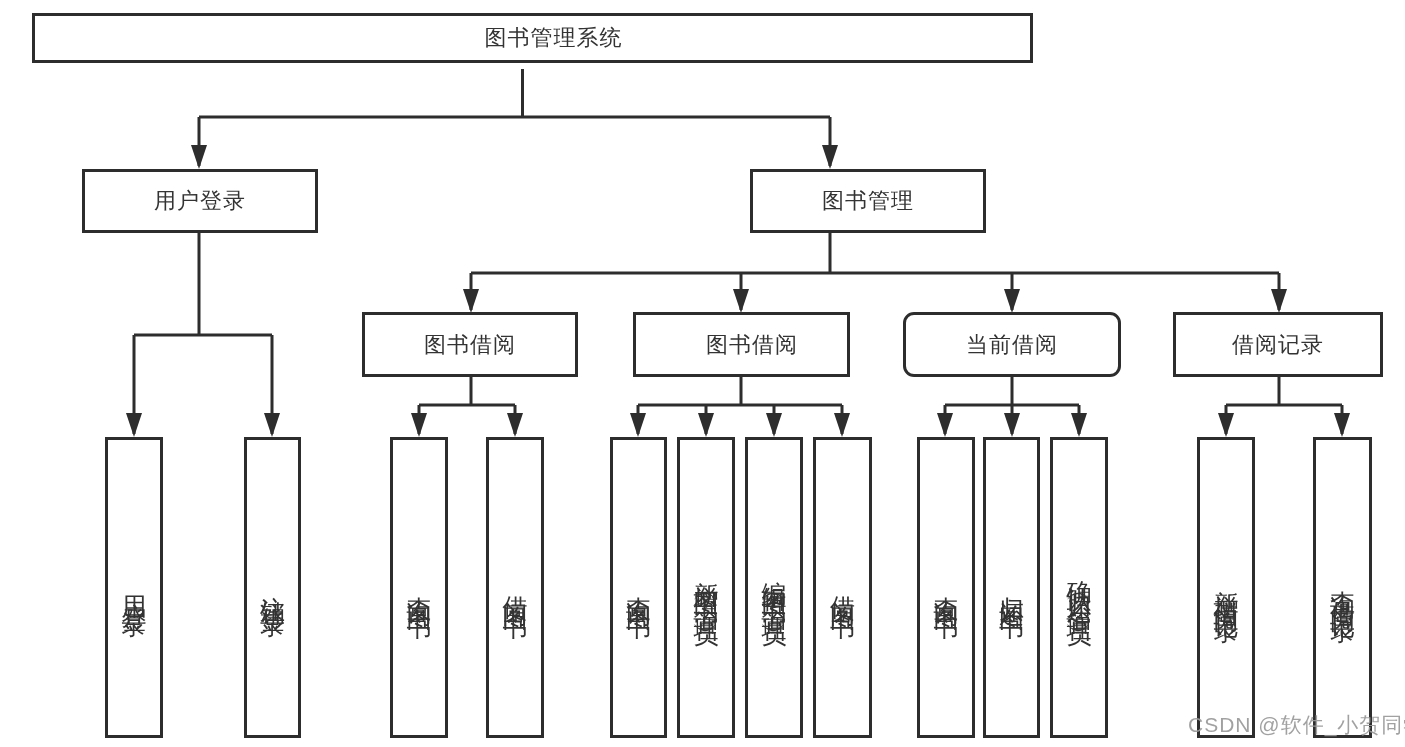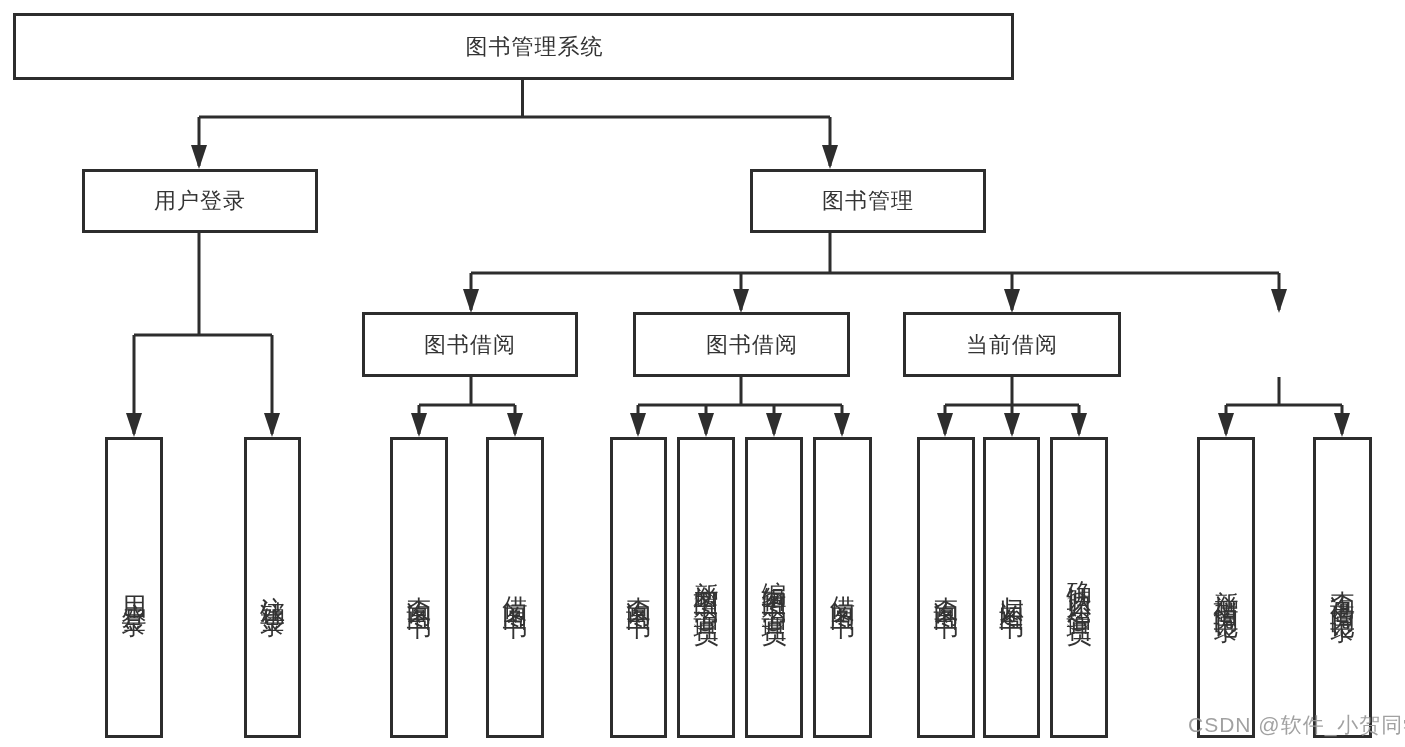--- a/index.html
+++ b/index.html
@@ -98,39 +98,42 @@
       <polygon points="766,413 782,413 774,437"></polygon>
       <polygon points="834,413 850,413 842,437"></polygon>
       <polygon points="937,413 953,413 945,437"></polygon>
       <polygon points="1004,413 1020,413 1012,437"></polygon>
       <polygon points="1071,413 1087,413 1079,437"></polygon>
       <polygon points="1218,413 1234,413 1226,437"></polygon>
       <polygon points="1334,413 1350,413 1342,437"></polygon>
     </g>
   </svg>
 
-  <div class="node hnode" style="left:13px;top:13px;width:1001px;height:67px;padding-left:42px;">
+  <div class="node hnode" style="left:32px;top:13px;width:1001px;height:50px;padding-left:42px;">
     <span>图书管理系统</span>
   </div>
 
   <div class="node hnode" style="left:82px;top:169px;width:236px;height:64px;">
     <span>用户登录</span>
   </div>
   <div class="node hnode" style="left:712px;top:169px;width:236px;height:64px;margin-left:38px;">
     <span>图书管理</span>
   </div>
 
   <div class="node hnode" style="left:362px;top:312px;width:216px;height:65px;">
     <span>图书借阅</span>
   </div>
   <div class="node hnode" style="left:633px;top:312px;width:217px;height:65px;padding-left:21px;">
     <span>图书借阅</span>
   </div>
-  <div class="node hnode" style="left:903px;top:312px;width:218px;height:65px;">
+  <div class="node hnode" style="left:903px;top:312px;width:218px;height:65px;border-radius:11px;">
     <span>当前借阅</span>
+  </div>
+  <div class="node hnode" style="left:1173px;top:312px;width:210px;height:65px;">
+    <span>借阅记录</span>
   </div>
 
   <div class="node vnode" style="left:105px;top:437px;width:58px;height:301px;">
     <span>用户登录</span>
   </div>
   <div class="node vnode" style="left:244px;top:437px;width:57px;height:301px;">
     <span>注销登录</span>
   </div>
 
   <div class="node vnode" style="left:390px;top:437px;width:58px;height:301px;">

